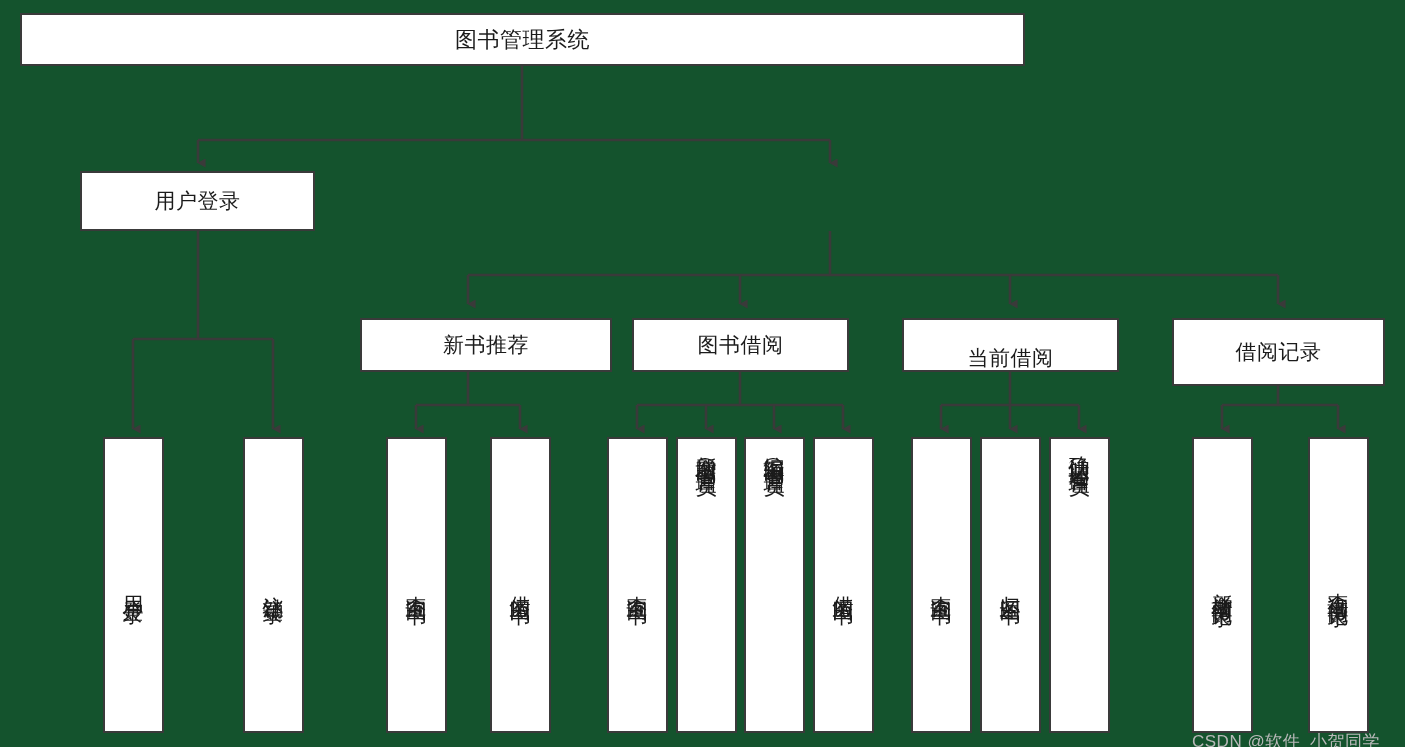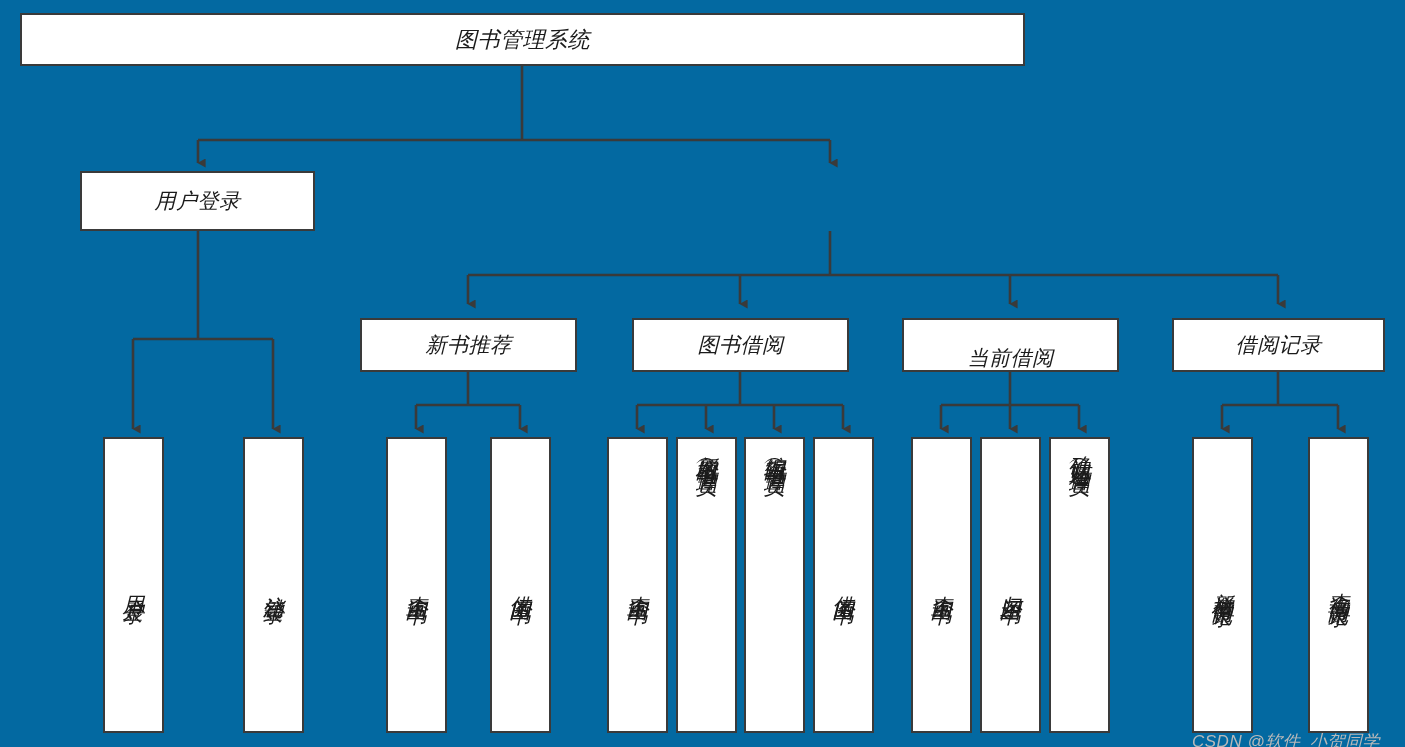--- a/index.html
+++ b/index.html
@@ -7,23 +7,22 @@
     padding: 0;
     background: #ffffff;
   }
   body {
     font-family: "Liberation Sans", "DejaVu Sans", sans-serif;
   }
   #canvas {
     position: relative;
     width: 1405px;
     height: 747px;
-    background: #0369a1;
+    background: #14532d;
     overflow: hidden;
-    font-style: italic;
   }
   svg.edges {
     position: absolute;
     left: 0;
     top: 0;
     width: 1405px;
     height: 747px;
     pointer-events: none;
   }
   .node {
@@ -136,33 +135,33 @@
 
   <div class="node root" style="left:20px; top:13px; width:1005px; height:53px;">
     <span class="label">图书管理系统</span>
   </div>
 
   <div class="node" style="left:80px; top:171px; width:235px; height:60px;">
     <span class="label">用户登录</span>
   </div>
 
 
-  <div class="node" style="left:360px; top:318px; width:217px; height:54px;">
+  <div class="node" style="left:360px; top:318px; width:252px; height:54px;">
     <span class="label">新书推荐</span>
   </div>
 
   <div class="node" style="left:632px; top:318px; width:217px; height:54px;">
     <span class="label">图书借阅</span>
   </div>
 
   <div class="node" style="left:902px; top:318px; width:217px; height:54px;align-items:flex-end;">
     <span class="label">当前借阅</span>
   </div>
 
-  <div class="node" style="left:1172px; top:318px; width:213px; height:54px;">
+  <div class="node" style="left:1172px; top:318px; width:213px; height:68px;">
     <span class="label">借阅记录</span>
   </div>
 
   <div class="node leaf align-center" style="left:103px; top:437px; width:61px; height:296px;">
     <span class="label">用户登录</span>
   </div>
 
   <div class="node leaf align-center" style="left:243px; top:437px; width:61px; height:296px;">
     <span class="label">注销登录</span>
   </div>

